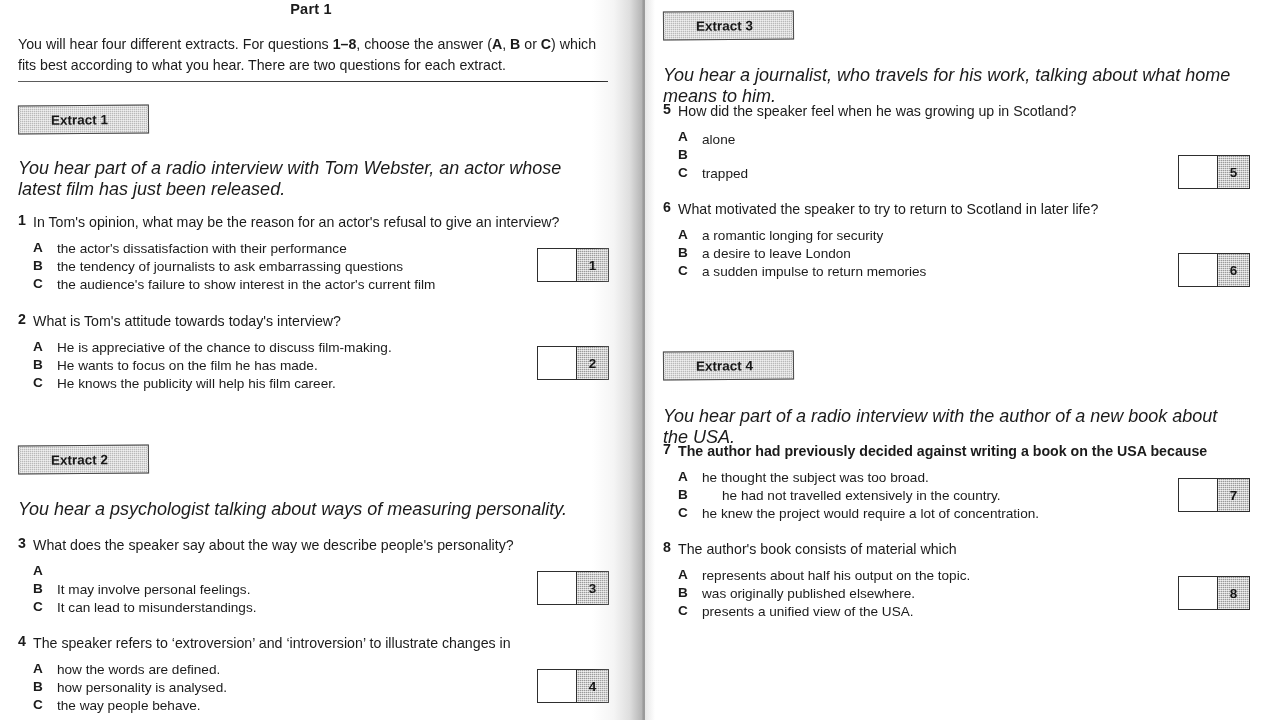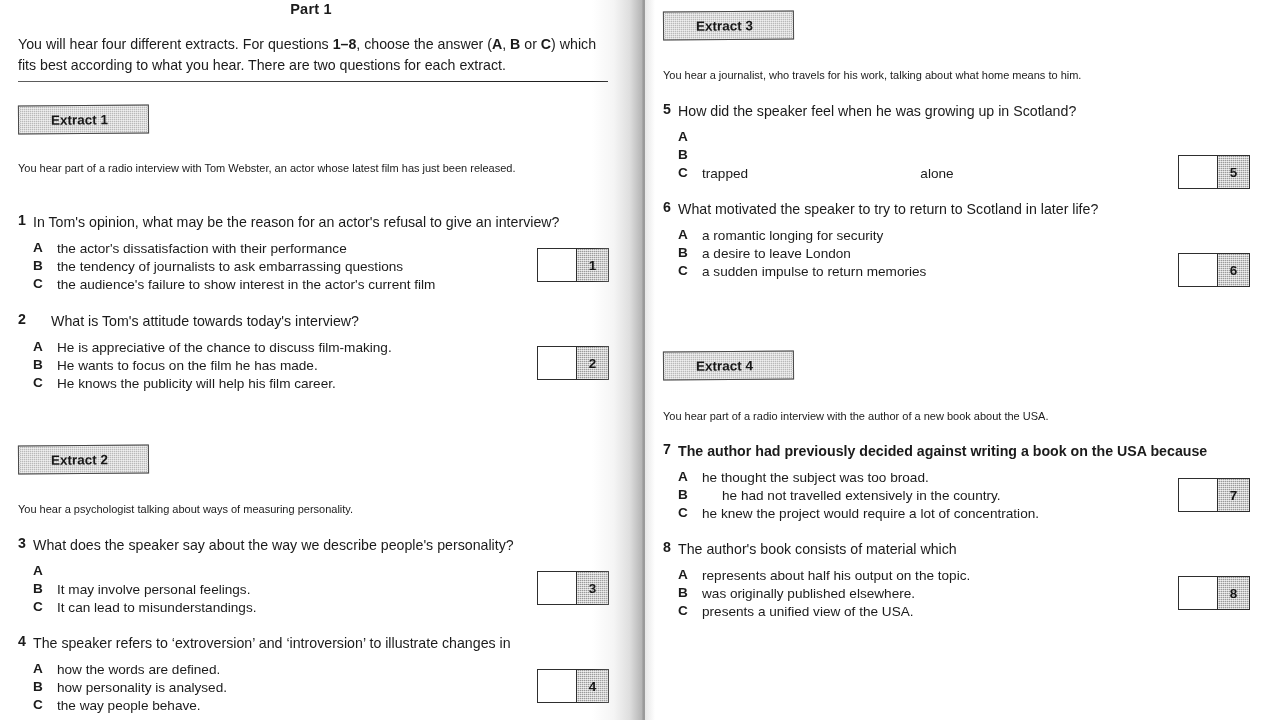--- a/index.html
+++ b/index.html
@@ -121,22 +121,23 @@
     text-align: center;
     font-size: 13.5px;
     font-weight: bold;
     color: #171717;
   }
   .extract-box.skew { transform: rotate(-0.45deg); }
 
   
   .prompt {
     position: absolute;
-    font-size: 11px;
+    font-size: 18px;
     line-height: 21px;
+    font-style: italic;
   }
 
   .q-num {
     position: absolute;
     font-size: 14.2px;
     font-weight: bold;
   }
   .q-text {
     position: absolute;
     font-size: 14.2px;
@@ -211,21 +212,21 @@
     <div class="opt-text" style="left:57px; top:258px; width:470px;">the tendency of journalists to ask embarrassing questions</div>
     <div class="opt-letter" style="left:33px; top:276px;">C</div>
     <div class="opt-text" style="left:57px; top:276px; width:470px;">the audience's failure to show interest in the actor's current film</div>
 
     <div class="answer-box" style="left:537px; top:248px;">
       <div class="blank"></div>
       <div class="num">1</div>
     </div>
 
     <div class="q-num" style="left:18px; top:311px;">2</div>
-    <div class="q-text" style="left:51px; top:311px; width:570px;">What is Tom's attitude towards today's interview?</div>
+    <div class="q-text" style="left:33px; top:311px; width:570px;">What is Tom's attitude towards today's interview?</div>
 
     <div class="opt-letter" style="left:33px; top:339px;">A</div>
     <div class="opt-text" style="left:57px; top:339px; width:470px;">He is appreciative of the chance to discuss film-making.</div>
     <div class="opt-letter" style="left:33px; top:357px;">B</div>
     <div class="opt-text" style="left:57px; top:357px; width:470px;">He wants to focus on the film he has made.</div>
     <div class="opt-letter" style="left:33px; top:375px;">C</div>
     <div class="opt-text" style="left:57px; top:375px; width:470px;">He knows the publicity will help his film career.</div>
 
     <div class="answer-box" style="left:537px; top:346px;">
       <div class="blank"></div>
@@ -279,21 +280,21 @@
       <span class="lbl">Extract 3</span>
     </div>
 
     <div class="prompt" style="left:18px; top:65px; width:580px;">You hear a journalist, who travels for his work, talking about what home means to him.</div>
 
     <div class="q-num" style="left:18px; top:101px;">5</div>
     <div class="q-text" style="left:33px; top:101px; width:560px;">How did the speaker feel when he was growing up in Scotland?</div>
 
     <div class="opt-letter" style="left:33px; top:129px;">A</div>
     <div class="opt-letter" style="left:33px; top:147px;">B</div>
-    <div class="opt-text" style="left:57px; top:165px; width:470px;text-align:center;">alone</div>
+    <div class="opt-text" style="left:57px; top:131px; width:470px;">alone</div>
     <div class="opt-letter" style="left:33px; top:165px;">C</div>
     <div class="opt-text" style="left:57px; top:165px; width:470px;">trapped</div>
 
     <div class="answer-box" style="left:533px; top:155px;">
       <div class="blank"></div>
       <div class="num">5</div>
     </div>
 
     <div class="q-num" style="left:18px; top:199px;">6</div>
     <div class="q-text" style="left:33px; top:199px; width:560px;">What motivated the speaker to try to return to Scotland in later life?</div>

